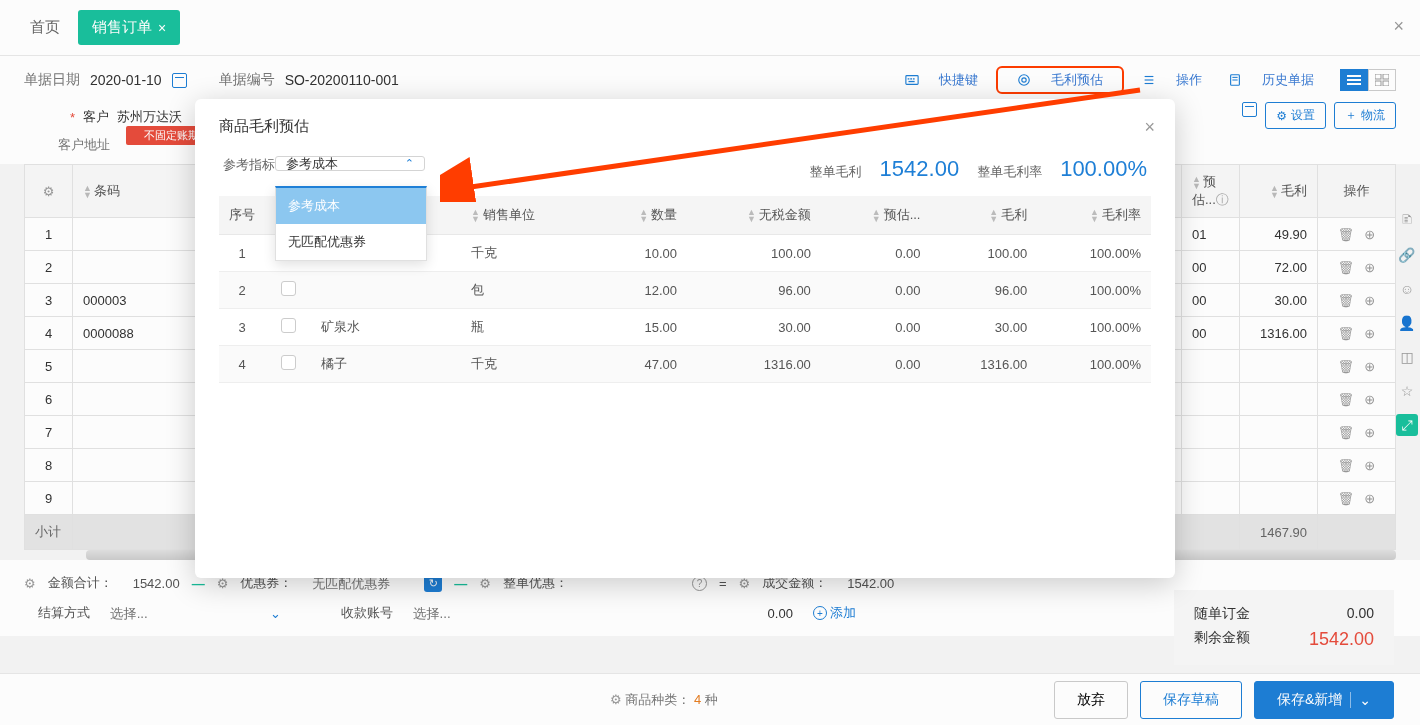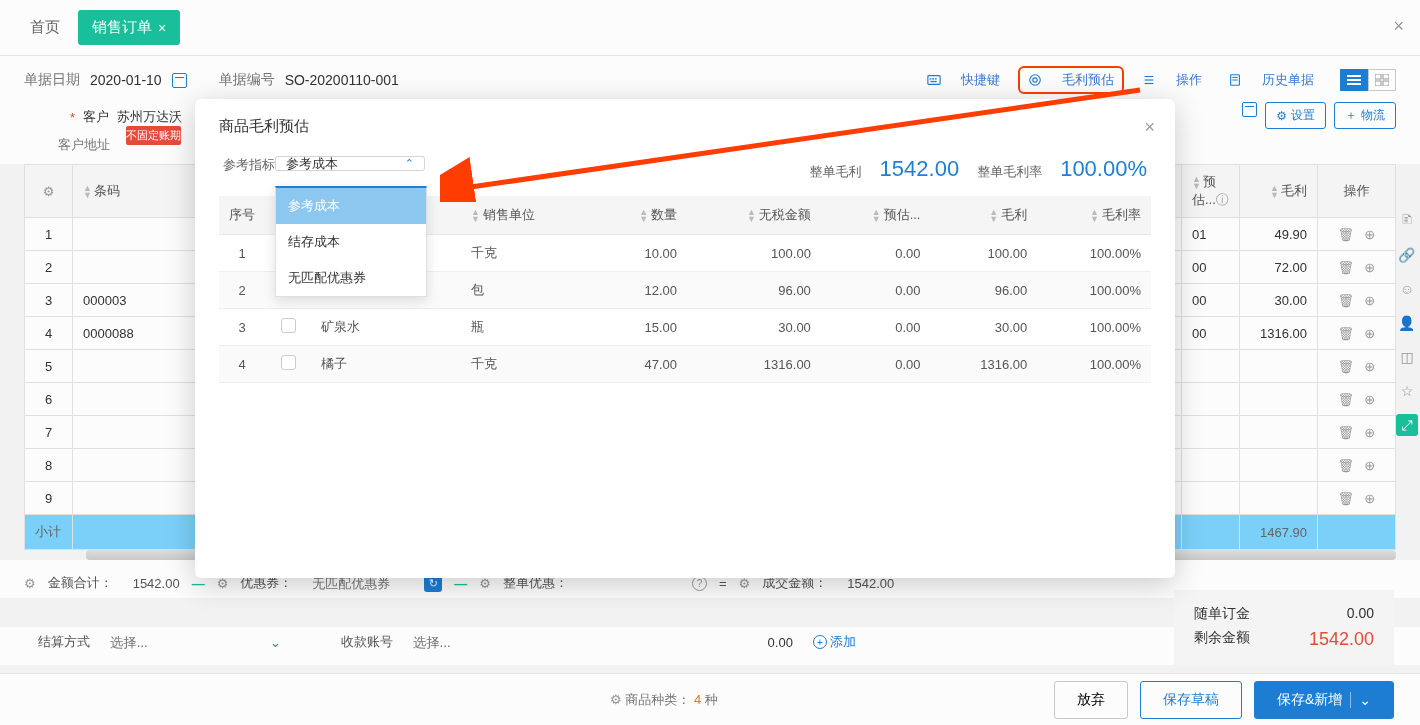--- a/index.html
+++ b/index.html
@@ -14,58 +14,58 @@
 
 
 .doc-header { padding: 10px 24px 8px; display: flex; align-items: center; gap: 10px; font-size: 14px; color: #555; background: #fff; }
 .doc-header .label { color: #777; }
 .doc-header .value { color: #333; }
 .cal-icon { width: 15px; height: 15px; border: 1.5px solid #1e7fd6; border-radius: 2px; position: relative; display: inline-block; }
 .cal-icon::before { content: ""; position: absolute; top: 3px; left: 2px; right: 2px; border-top: 1.5px solid #1e7fd6; }
 .doc-header .spacer { flex: 1; }
 .hdr-btn { color: #3b7bd3; cursor: pointer; display: inline-flex; align-items: center; gap: 20px; padding: 4px 8px; font-size: 13px; }
 .hdr-btn .ico { width: 14px; height: 14px; display: inline-block; }
-.highlight-box { border: 2.5px solid #ff3d00; border-radius: 6px; padding: 3px 8px; }
+.highlight-box { border: 2.5px solid #ff3d00; border-radius: 6px; padding: 3px 19px; }
 .view-toggle { display: flex; margin-left: 8px; }
 .view-btn { width: 28px; height: 22px; border: 1px solid #ccc; background: #fff; display: flex; align-items: center; justify-content: center; cursor: pointer; }
 .view-btn.active { background: #1e7fd6; border-color: #1e7fd6; color: #fff; }
 
 
 .cust-row { padding: 6px 24px 4px 70px; display: flex; align-items: center; gap: 8px; font-size: 13px; background: #fff; position: relative; }
 .req-star { color: #e74c3c; }
-.no-fixed-badge { background: #e74c3c; color: #fff; font-size: 11px; padding: 2px 0; border-radius: 2px; position: absolute; left: 126px; top: 24px; }
+.no-fixed-badge { background: #e74c3c; color: #fff; font-size: 11px; padding: 2px 18px; border-radius: 2px; position: absolute; left: 126px; top: 24px; }
 .cust-right { position: absolute; right: 24px; top: 0; display: flex; gap: 8px; }
 .outline-btn { border: 1px solid #1e7fd6; color: #1e7fd6; background: #fff; padding: 4px 10px; border-radius: 3px; font-size: 12px; cursor: pointer; display: inline-flex; align-items: center; gap: 4px; }
 .addr-row { padding: 6px 24px 10px 58px; font-size: 13px; color: #777; background: #fff; }
 
 
 .bg-table-wrap { margin: 0 24px; background: #fff; }
 .bg-table { width: 100%; border-collapse: collapse; }
 .bg-table th, .bg-table td { border: 1px solid #e3e3e3; padding: 8px 10px; font-size: 13px; text-align: left; height: 33px; }
 .bg-table th { background: #f7f7f7; font-weight: normal; color: #555; position: relative; }
 .bg-table th .sort-dots { color: #bbb; font-size: 9px; display: inline-block; line-height: 7px; vertical-align: middle; margin-right: 2px; }
 .bg-table .col-idx { width: 48px; text-align: center; }
 .bg-table .col-op { width: 78px; text-align: center; }
 .bg-table .col-prof { width: 78px; text-align: right; }
 .bg-table .col-est { width: 58px; }
 .gear-icon { color: #999; font-size: 13px; }
 .q-icon { color: #aaa; }
 .row-icons { display: flex; gap: 10px; justify-content: center; color: #999; }
-.subtotal-row td { background: #7dd3fc; color: #666; }
+.subtotal-row td { background: #e5e5e5; color: #666; }
 .hscroll-hint { height: 10px; background: linear-gradient(#e0e0e0,#ccc); margin: 0 24px 0 86px; border-radius: 4px; }
 
 
 .summary-bar { padding: 14px 24px 6px; display: flex; align-items: center; gap: 12px; font-size: 13px; color: #555; background: #fff; }
 .summary-bar .gear { color: #999; }
 .summary-bar .kv { display: inline-flex; align-items: center; gap: 20px; }
 .summary-bar .dash { color: #1ac19d; font-weight: bold; }
 .summary-bar input.coupon { border: none; background: transparent; width: 100px; color: #aaa; font-size: 13px; }
 .blue-sq { width: 18px; height: 18px; background: #1e7fd6; border-radius: 3px; display: inline-flex; align-items: center; justify-content: center; color: #fff; font-size: 11px; }
 .q-circle { width: 15px; height: 15px; border: 1.2px solid #999; border-radius: 50%; display: inline-flex; align-items: center; justify-content: center; font-size: 10px; color: #999; }
-.settle-row { padding: 6px 24px 14px 38px; display: flex; align-items: center; gap: 20px; font-size: 13px; color: #555; background: #fff; margin-top: 29px; }
+.settle-row { padding: 6px 24px 14px 38px; display: flex; align-items: center; gap: 20px; font-size: 13px; color: #555; background: #fff; }
 .settle-row .sel { color: #aaa; border: none; background: transparent; width: 140px; }
 .settle-row .chev { color: #1e7fd6; }
 .settle-row .amt { color: #333; width: 100px; text-align: right; display: inline-block; }
 .add-link { color: #1e7fd6; cursor: pointer; display: inline-flex; align-items: center; gap: 3px; }
 .plus-circ { width: 14px; height: 14px; border: 1.2px solid #1e7fd6; border-radius: 50%; display: inline-flex; align-items: center; justify-content: center; font-size: 10px; color: #1e7fd6; }
 
 
 .deposit-box { position: absolute; right: 26px; top: 590px; background: #f7f7f7; padding: 12px 20px; font-size: 14px; min-width: 220px; }
 .deposit-box .r { display: flex; justify-content: space-between; padding: 3px 0; }
 .deposit-box .bal { color: #e74c3c; font-size: 18px; }
@@ -430,21 +430,20 @@
     <span>商品毛利预估</span>
     <span class="x">×</span>
   </div>
   <div class="modal-filter">
     <span class="lbl">参考指标</span>
     <div class="m-select">
       <span>参考成本</span>
       <span class="chev-up">⌃</span>
       <div class="dropdown">
         <div class="opt sel">参考成本</div>
-        <div class="opt">结存成本</div>
         <div class="opt">无匹配优惠券</div>
       </div>
     </div>
     <div class="metrics">
       <span class="mlbl">整单毛利</span>
       <span class="mval">1542.00</span>
       <span class="mlbl">整单毛利率</span>
       <span class="mval">100.00%</span>
     </div>
   </div>

